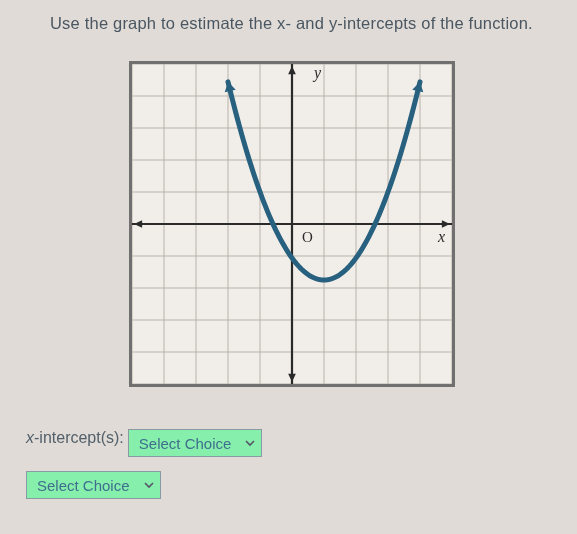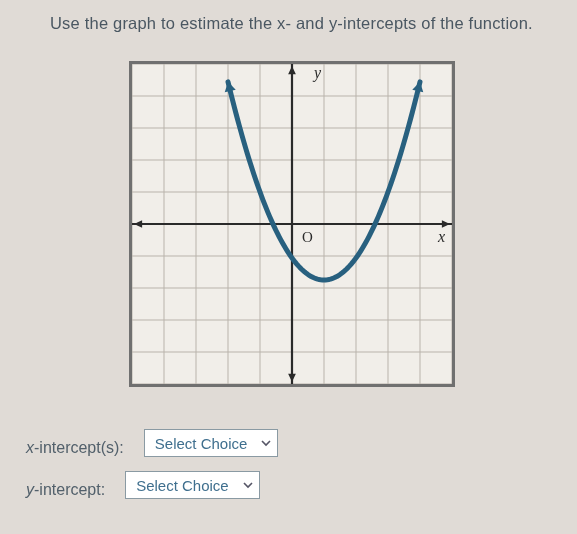--- a/index.html
+++ b/index.html
@@ -38,42 +38,41 @@
   .chart-frame svg {
     display: block;
   }
   .answers {
     margin-left: 10px;
     color: #52606b;
     font-size: 16px;
   }
   .answer-row {
     display: flex;
-    align-items: flex-end;
+    align-items: flex-start;
     margin-bottom: 14px;
   }
   .answer-label {
     white-space: nowrap;
     margin-right: 4px;
   }
   .answer-label .var {
     font-style: italic;
   }
   .select-wrap {
     display: inline-flex;
     align-items: center;
     border: 1.5px solid #8a9aa3;
-    background: #ffffff;
+    background: #86efac;
     height: 28px;
     padding: 0 6px 0 10px;
     color: #3f6f8e;
     font-size: 15px;
     cursor: pointer;
     box-sizing: border-box;
-    margin-left: 16px;
   }
   .select-text {
     margin-right: 14px;
     font-weight: 500;
   }
   .chevron {
     width: 10px;
     height: 10px;
     display: inline-block;
   }
@@ -136,23 +135,20 @@
       <span class="select-wrap">
         <span class="select-text">Select Choice</span>
         <span class="chevron">
           <svg viewBox="0 0 10 10">
               <path d="M1 3 L5 7 L9 3" fill="none" stroke="#556" stroke-width="1.6"></path>
             </svg>
         </span>
       </span>
     </div>
     <div class="answer-row">
-      <span class="answer-label">
-        <span class="var">y</span><span>-intercept:</span>
-      </span>
       <span class="select-wrap">
         <span class="select-text">Select Choice</span>
         <span class="chevron">
           <svg viewBox="0 0 10 10">
               <path d="M1 3 L5 7 L9 3" fill="none" stroke="#556" stroke-width="1.6"></path>
             </svg>
         </span>
       </span>
     </div>
   </div>

